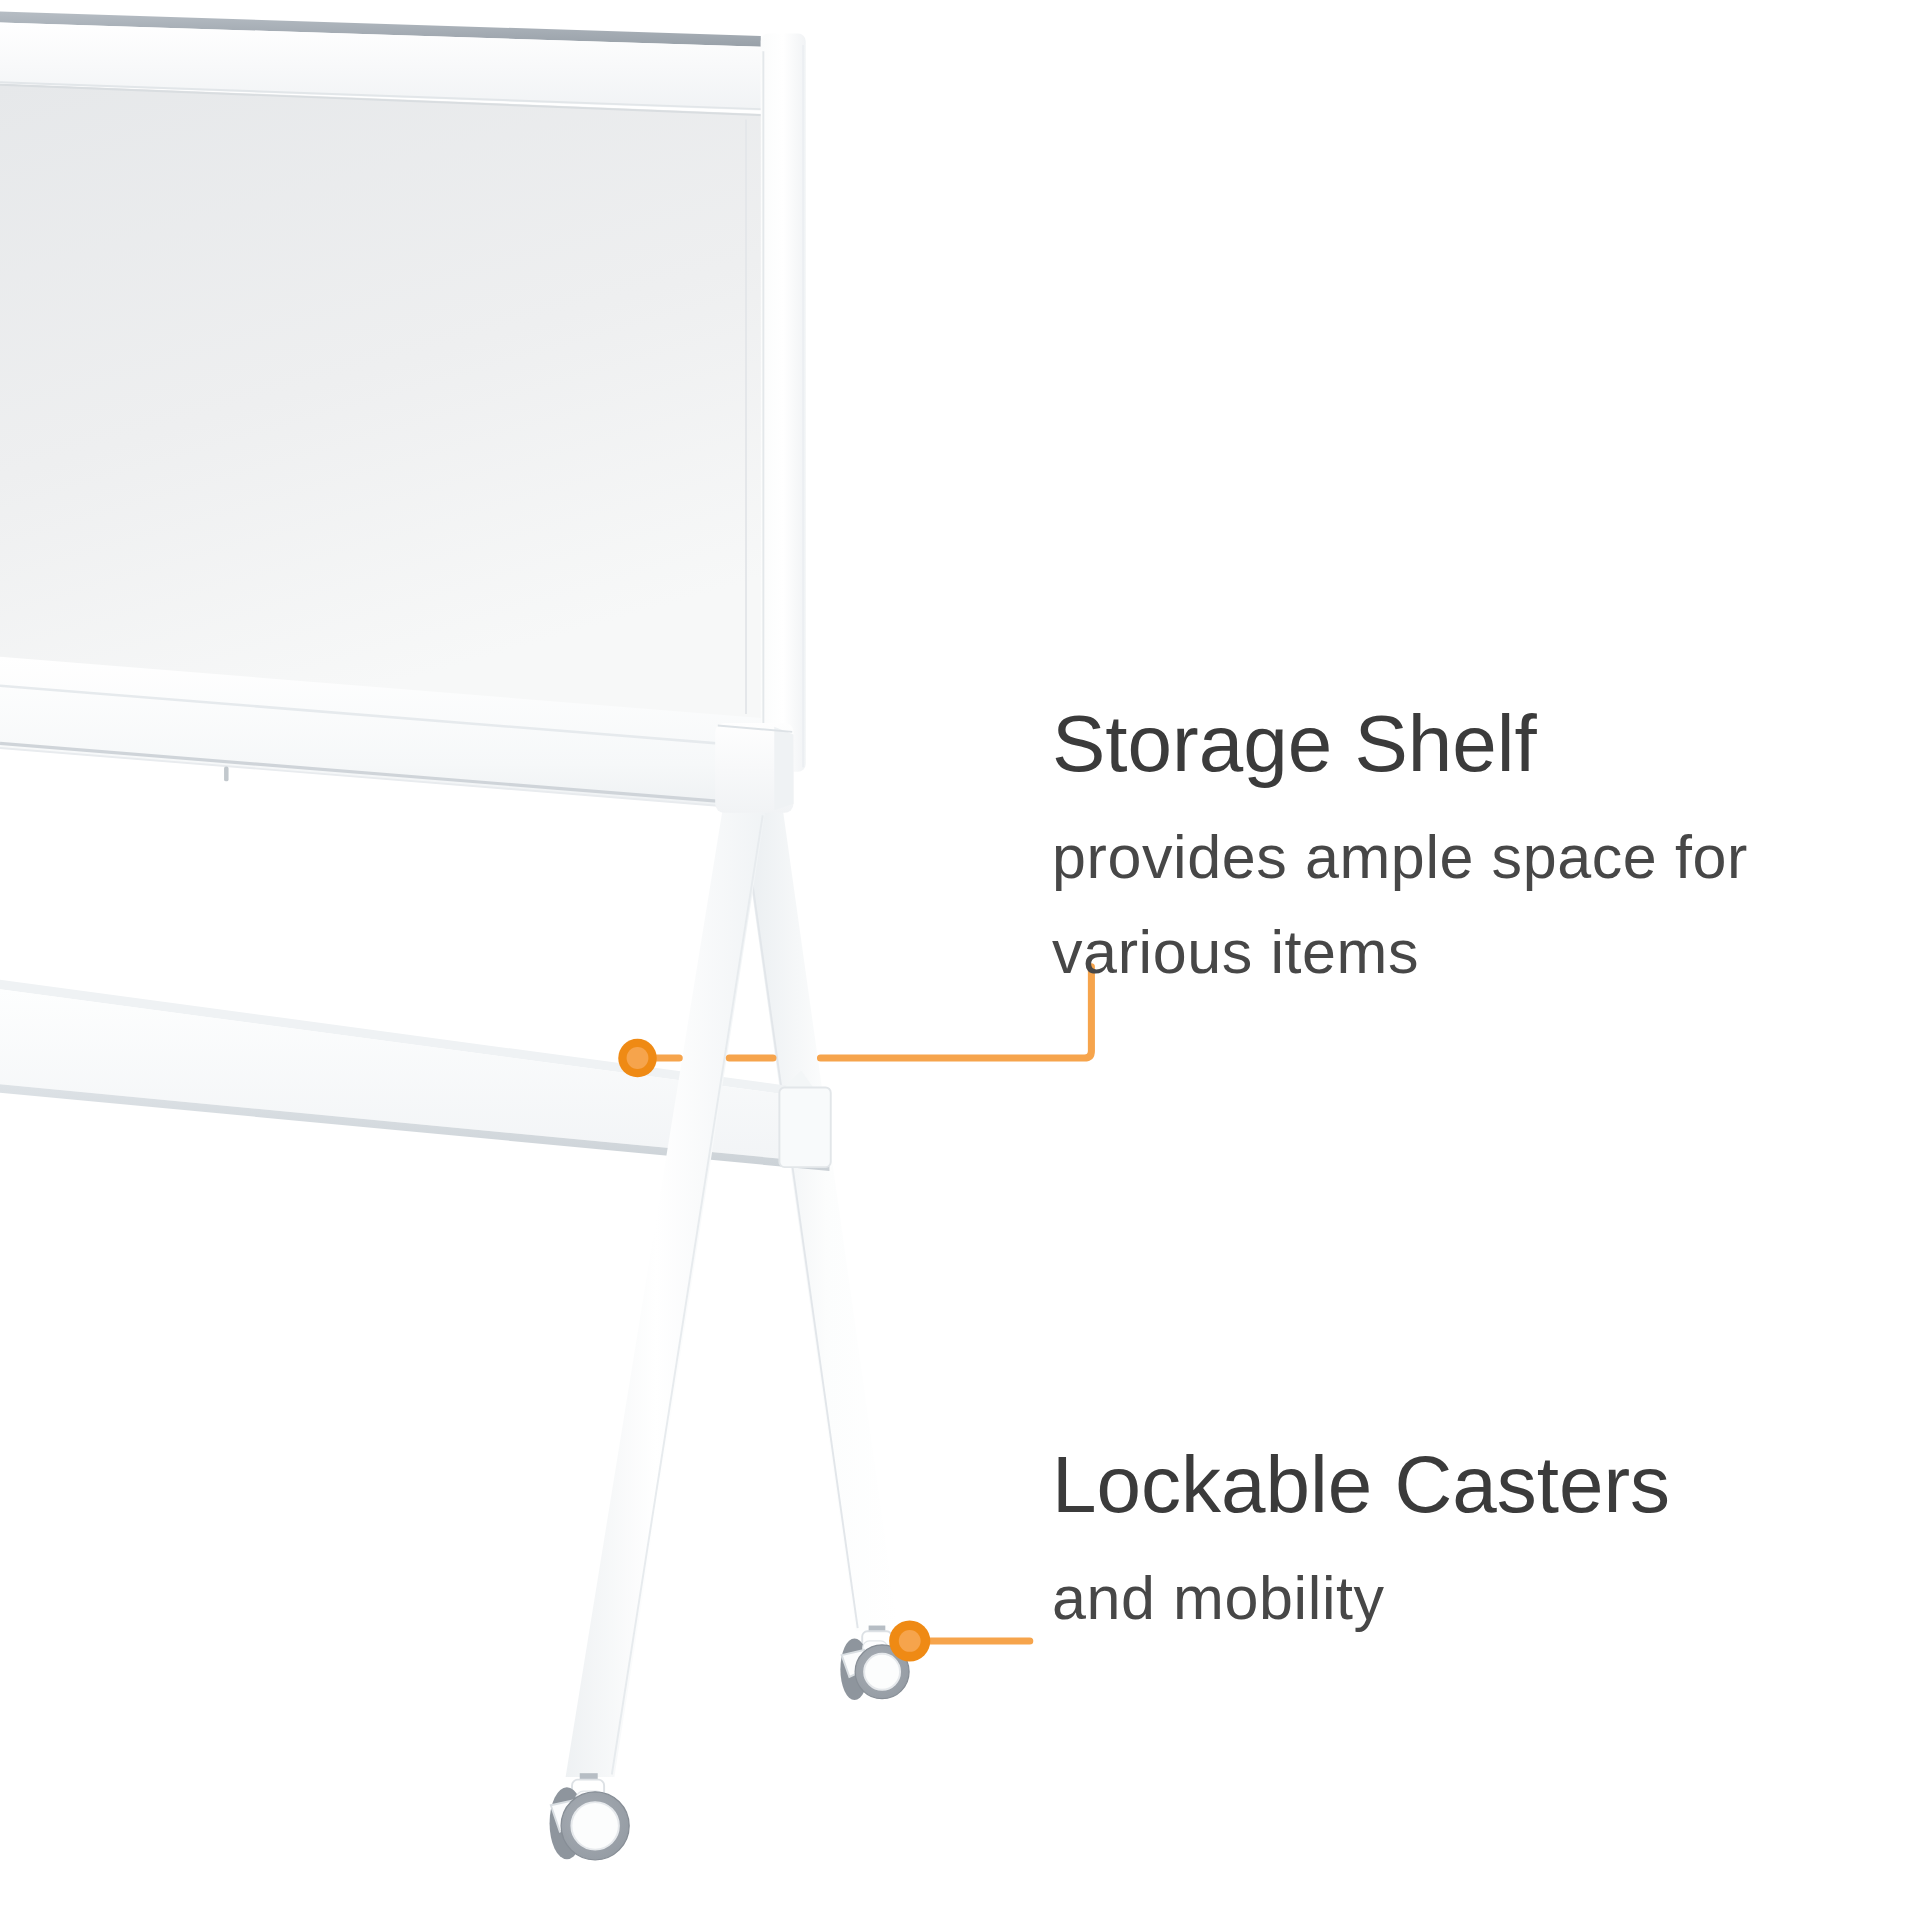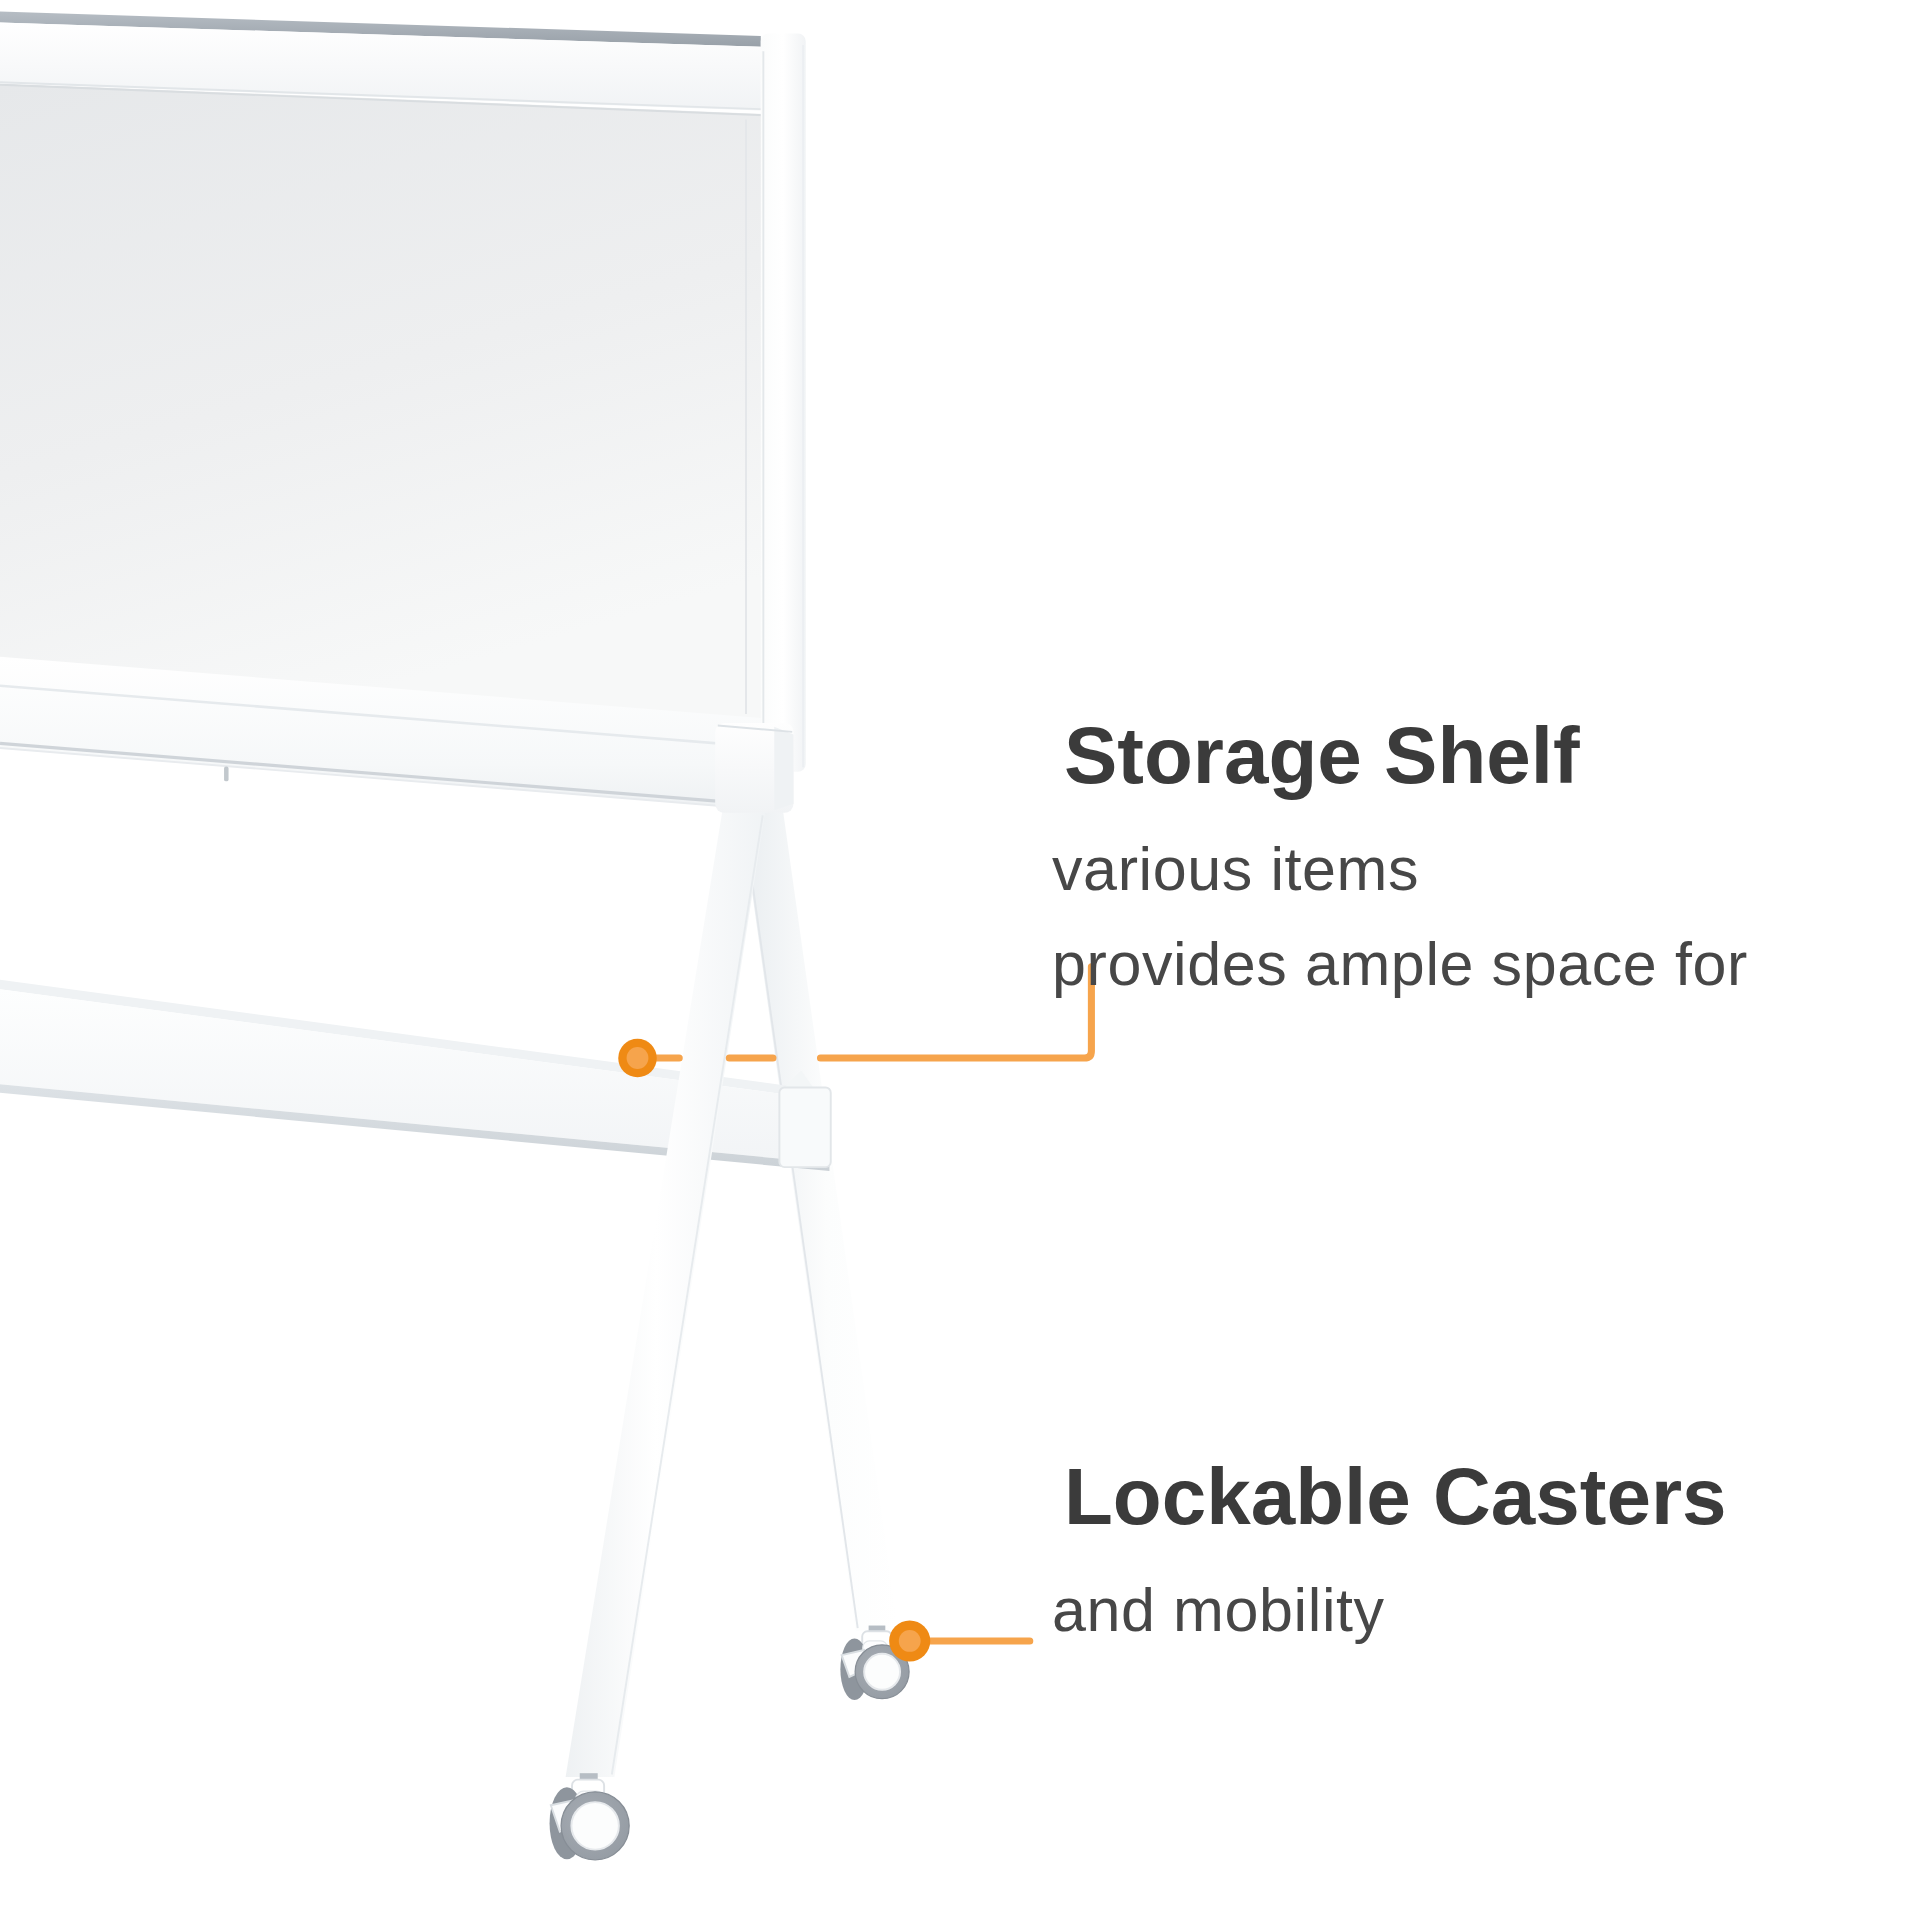--- a/index.html
+++ b/index.html
@@ -6,24 +6,24 @@
   .canvas{
     position:relative;
     width:1926px;height:1926px;
     background:var(--background,#fff);
     overflow:hidden;
     font-family:"Liberation Sans", sans-serif;
   }
   .illustration{position:absolute;left:0;top:0;width:1926px;height:1926px;display:block;}
   .callout{position:absolute;}
   .callout h2{
-    margin:12px;
+    margin:0;
     font-size:80px;
     line-height:1.1;
-    font-weight:700;
+    font-weight:400;
     letter-spacing:0;
     color:var(--title-text,#3b3b3b);
   }
   .callout .body{
     margin-top:22px;
     font-size:61px;
     font-weight:400;
     line-height:95px;
     letter-spacing:0.6px;
     color:var(--body-text,#474747);
@@ -164,22 +164,22 @@
     </g>
     <g>
       <circle cx="1417" cy="2556" r="32" fill="var(--accent,#EF8A14)"></circle>
       <circle cx="1417" cy="2556" r="17" fill="var(--accent-light,#F6A44C)"></circle>
     </g>
   </svg>
 
   <div class="callout" id="callout-storage">
     <h2>Storage Shelf</h2>
     <div class="body">
+      <div>provides ample space for</div>
       <div>various items</div>
-      <div>provides ample space for</div>
     </div>
   </div>
 
   <div class="callout" id="callout-casters">
     <h2>Lockable Casters</h2>
     <div class="body">
       <div>and mobility</div>
     </div>
   </div>
 

